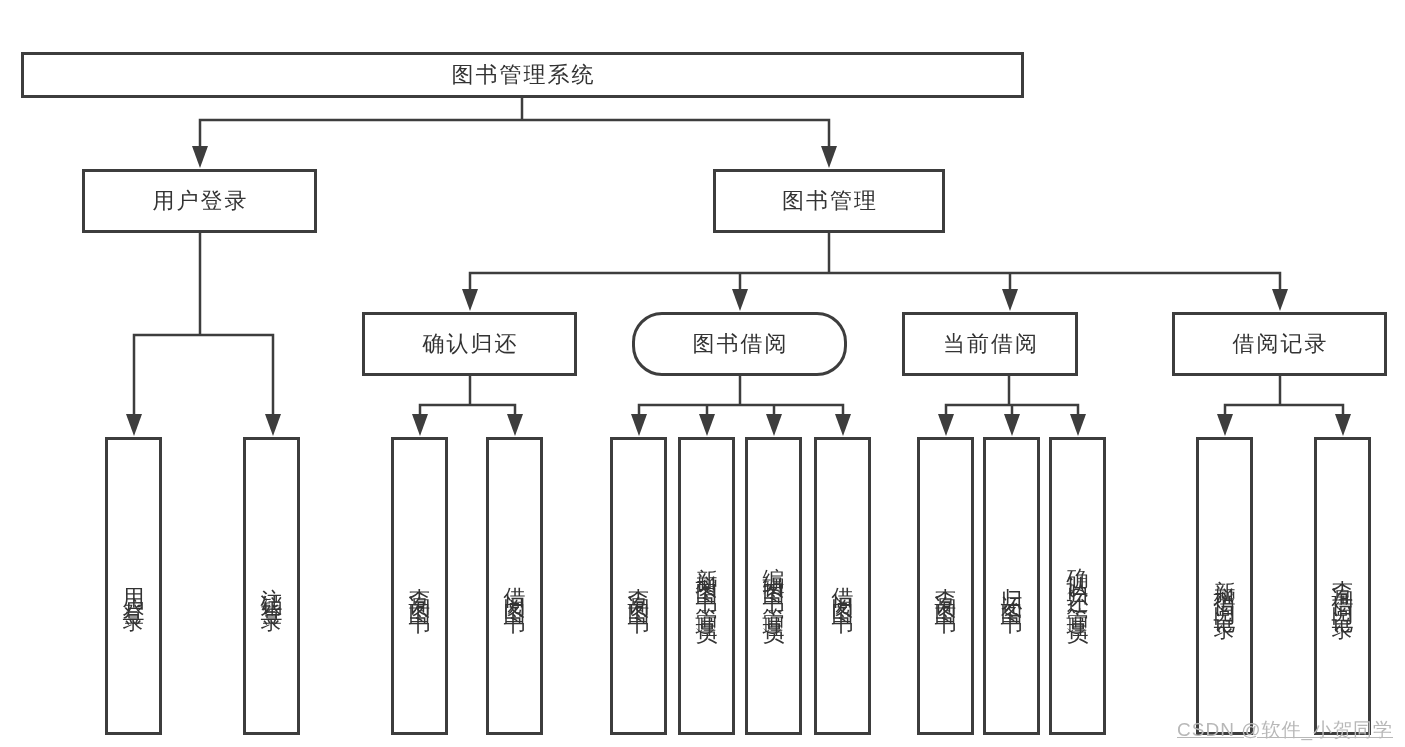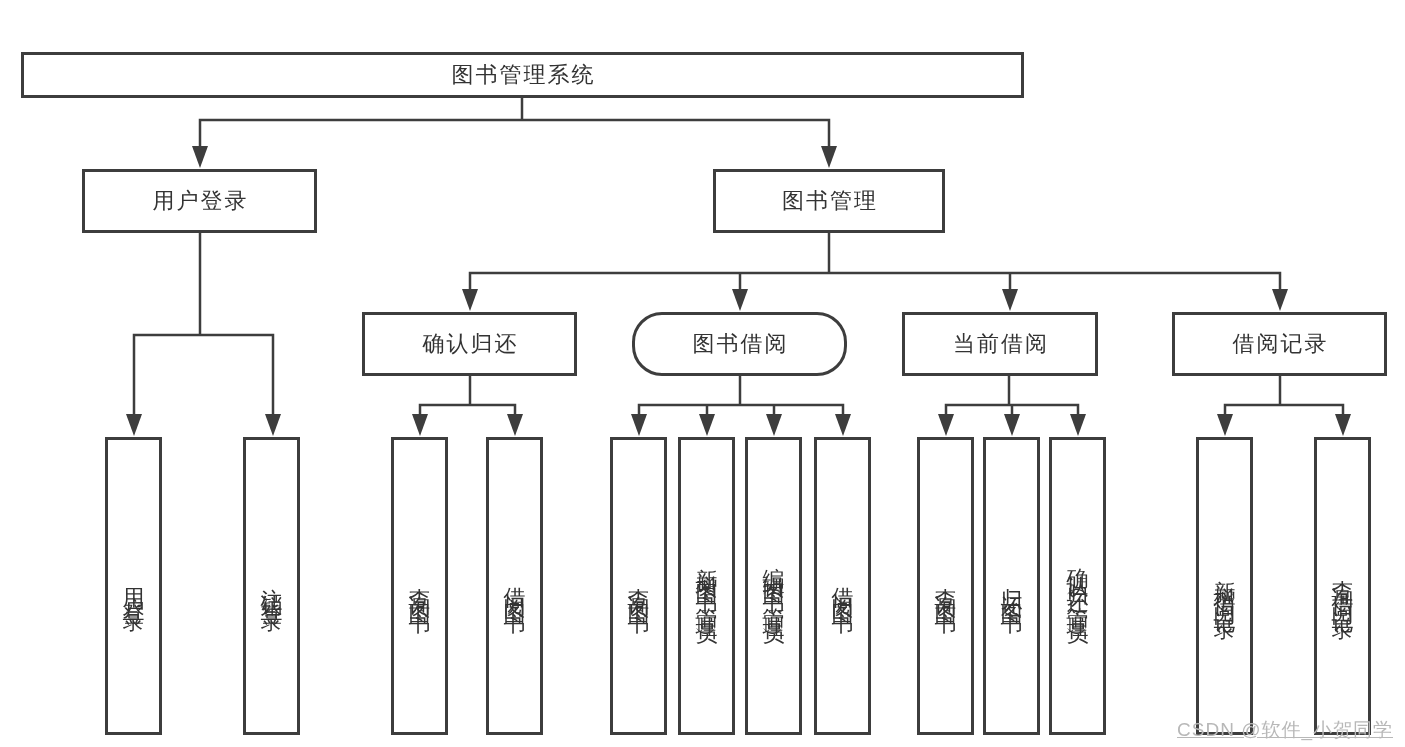--- a/index.html
+++ b/index.html
@@ -134,21 +134,21 @@
   <div class="hbox" style="left:713px; top:169px; width:232px; height:64px;">
     <span class="lbl">图书管理</span>
   </div>
 
   <div class="hbox" style="left:362px; top:312px; width:215px; height:64px;">
     <span class="lbl">确认归还</span>
   </div>
   <div class="hbox" style="left:632px; top:312px; width:215px; height:64px;border-radius:30px;">
     <span class="lbl">图书借阅</span>
   </div>
-  <div class="hbox" style="left:902px; top:312px; width:196px; height:64px;align-items:center;">
+  <div class="hbox" style="left:902px; top:312px; width:176px; height:64px;align-items:center;">
     <span class="lbl">当前借阅</span>
   </div>
   <div class="hbox" style="left:1172px; top:312px; width:215px; height:64px;">
     <span class="lbl">借阅记录</span>
   </div>
 
   <div class="vbox" style="left:105px;">
     <span class="lbl">用户登录</span>
   </div>
   <div class="vbox" style="left:243px;">

